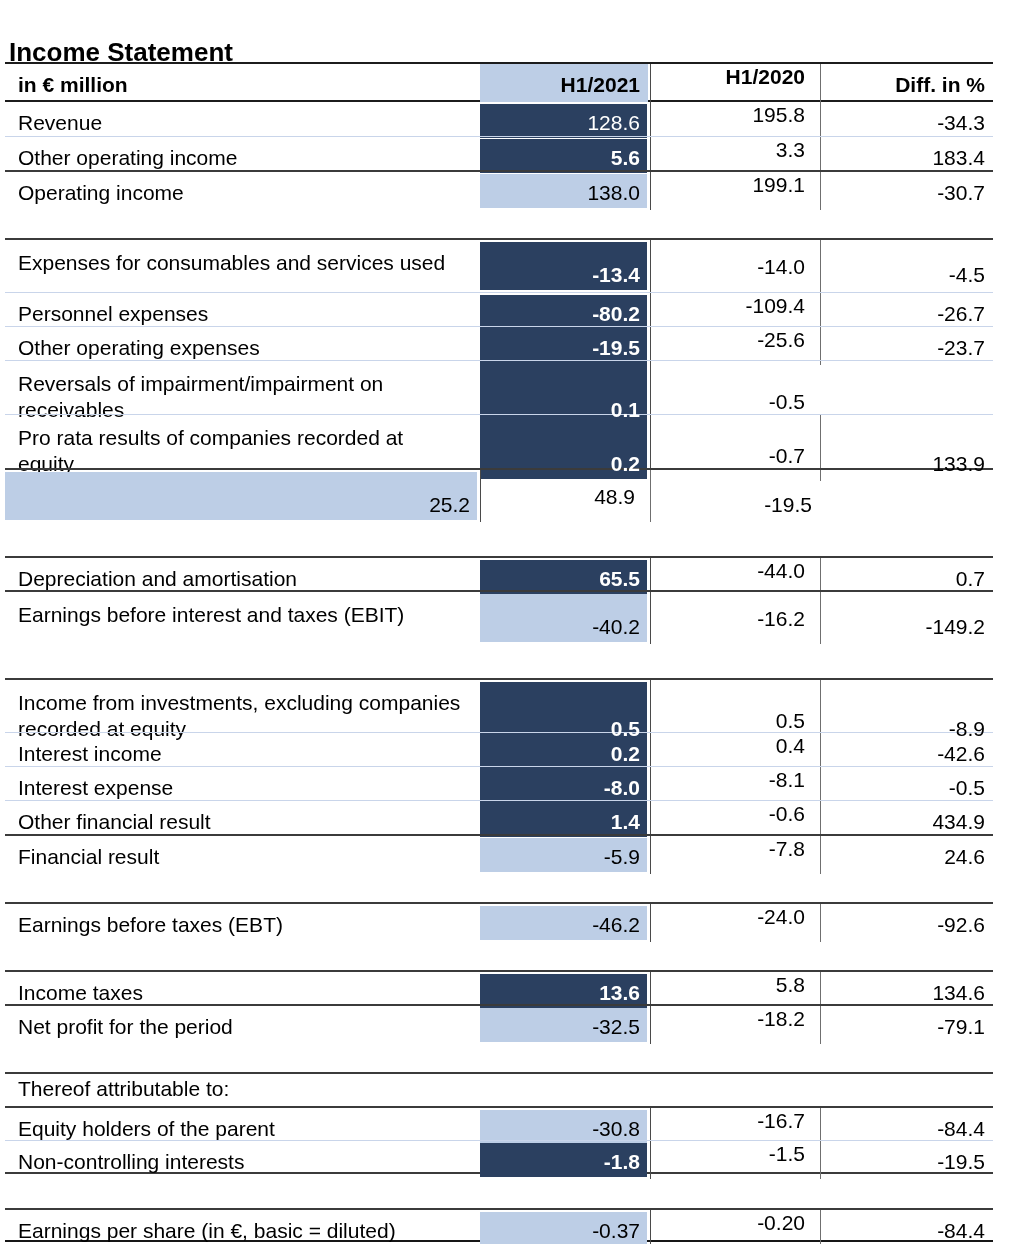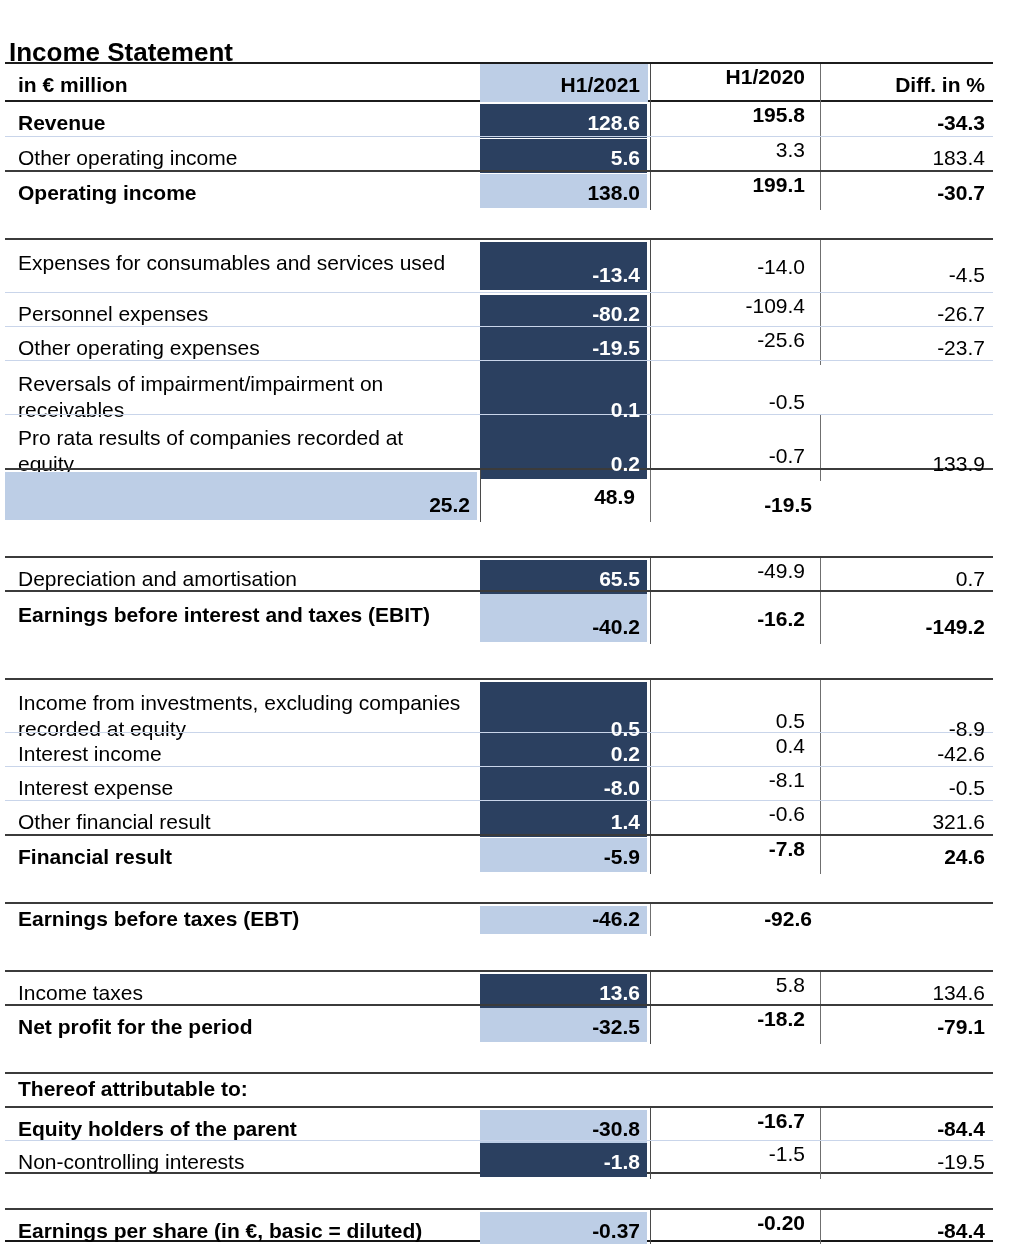--- a/index.html
+++ b/index.html
@@ -28,21 +28,21 @@
   .bot-black { border-bottom:2.5px solid #161616; }
 
   .cell { display:flex; align-items:flex-end; box-sizing:border-box; position:relative; font-size:21px; line-height:26px; }
   .ca { justify-content:flex-start; padding:0 6px 4px 13px; white-space:nowrap; }
   .tall .ca { align-items:flex-start; padding-top:10px; white-space:normal; }
   .tall .ca span { max-width:447px; }
   .cb, .cc, .cd { justify-content:flex-end; }
   .cb { padding:0 10px 4px 0; font-weight:bold; }
   .cc { padding:0 15px 12px 0; border-left:1.5px solid #4a4a4a; }
   .cd { padding:0 8px 4px 0;  border-left:1.5px solid #6f6f6f; }
-  .bold .cell { font-weight:bold; }
+  .bold .cell { font-weight:normal; }
 
   .fillbox { position:absolute; left:0; right:3px; top:2px; bottom:2px; z-index:0; }
   .hdr .fillbox { top:0; bottom:0; right:2px; background:var(--light); }
   .fill-navy  .cb .fillbox { background:var(--navy); }
   .fill-light .cb .fillbox { background:var(--light); }
   .fill-navy  .cb span { color:#ffffff; }
   .cb span, .cc span, .cd span { position:relative; z-index:1; }
 
   .no-cols .cb, .no-cols .cc, .no-cols .cd { border:none; }
 </style>
@@ -201,21 +201,21 @@
       <div class="gap"></div>
       <div class="row sep-dark fill-navy">
     <div class="cell ca">
           <span>Depreciation and amortisation</span>
         </div>
     <div class="cell cb">
           <div class="fillbox"></div>
           <span>65.5</span>
         </div>
     <div class="cell cc">
-          <span>-49.9</span>
+          <span>-44.0</span>
         </div>
     <div class="cell cd">
           <span>0.7</span>
         </div>
   </div>
       <div class="row sep-dark bold tall fill-light">
     <div class="cell ca">
           <span>Earnings before interest and taxes (EBIT)</span>
         </div>
     <div class="cell cb">
@@ -280,21 +280,21 @@
           <span>Other financial result</span>
         </div>
     <div class="cell cb">
           <div class="fillbox"></div>
           <span>1.4</span>
         </div>
     <div class="cell cc">
           <span>-0.6</span>
         </div>
     <div class="cell cd">
-          <span>321.6</span>
+          <span>434.9</span>
         </div>
   </div>
       <div class="row sep-dark bold fill-light">
     <div class="cell ca">
           <span>Financial result</span>
         </div>
     <div class="cell cb">
           <div class="fillbox"></div>
           <span>-5.9</span>
         </div>
@@ -306,20 +306,23 @@
         </div>
   </div>
       <div class="gap"></div>
       <div class="row sep-dark bold fill-light">
     <div class="cell ca">
           <span>Earnings before taxes (EBT)</span>
         </div>
     <div class="cell cb">
           <div class="fillbox"></div>
           <span>-46.2</span>
+        </div>
+    <div class="cell cc">
+          <span>-24.0</span>
         </div>
     <div class="cell cd">
           <span>-92.6</span>
         </div>
   </div>
       <div class="gap"></div>
       <div class="row sep-dark fill-navy">
     <div class="cell ca">
           <span>Income taxes</span>
         </div>

